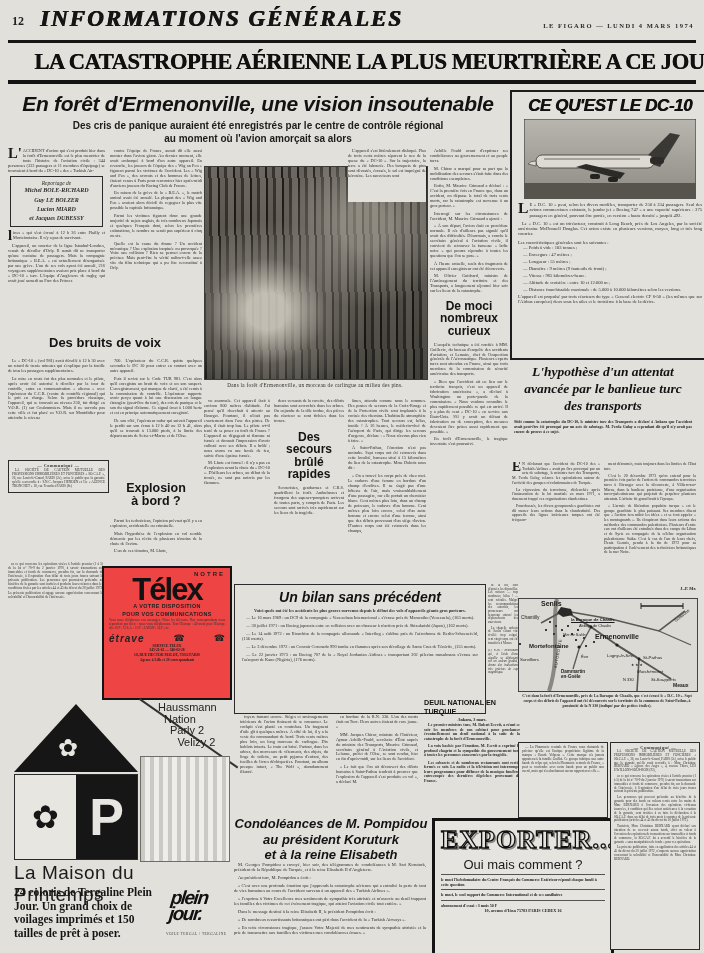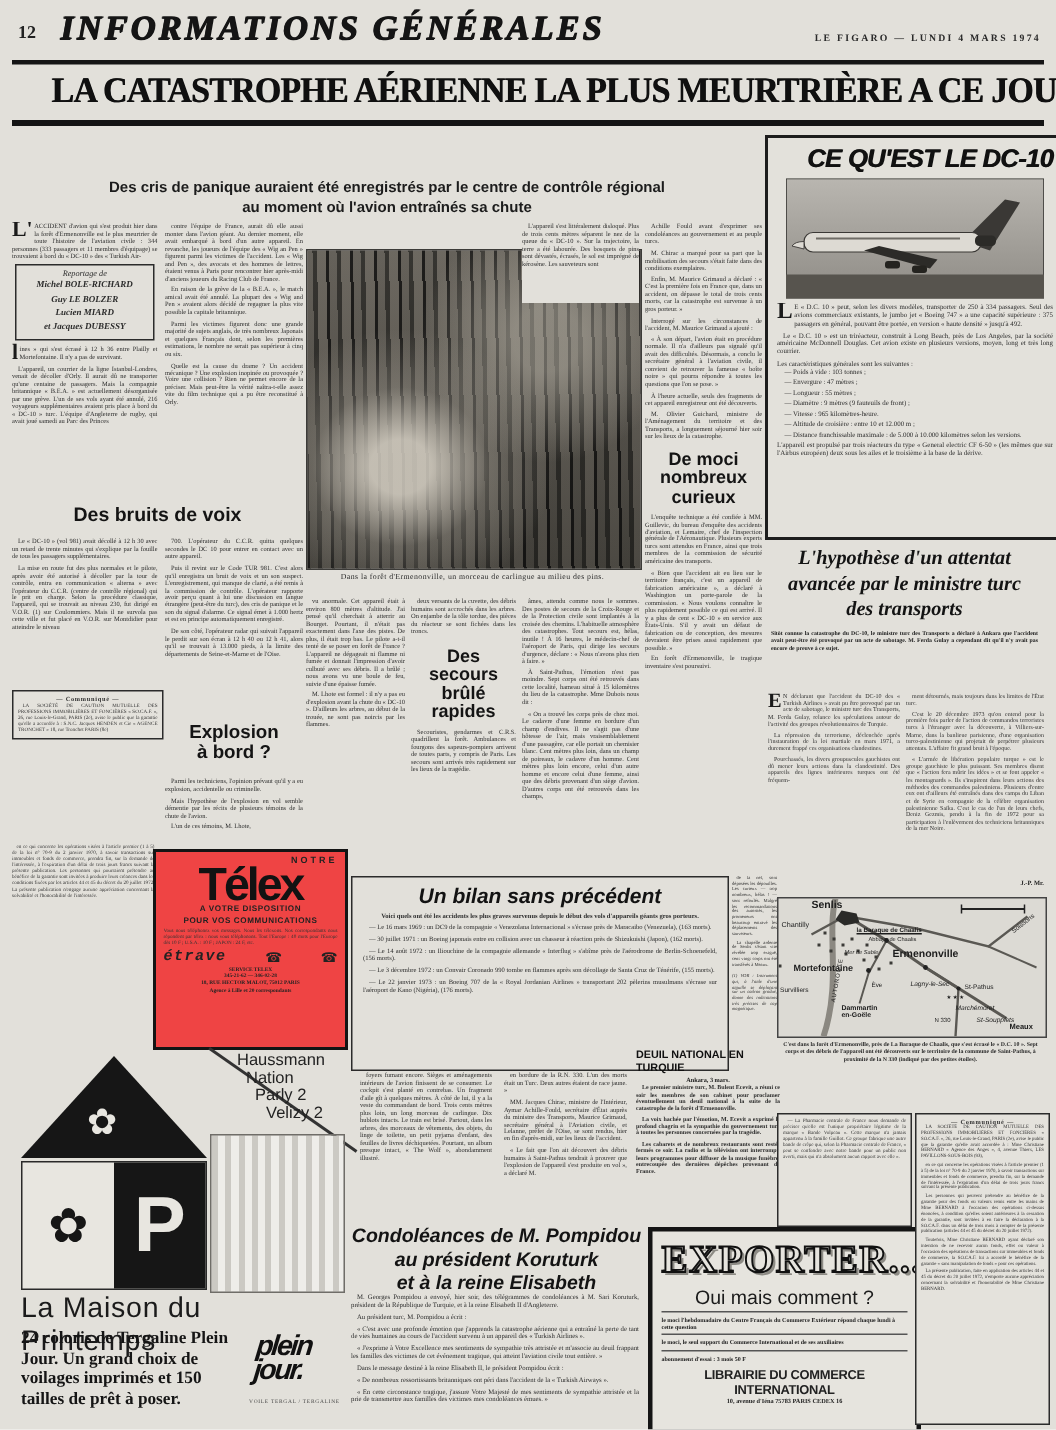--- a/index.html
+++ b/index.html
@@ -41,21 +41,21 @@
   .photo{background:
       radial-gradient(ellipse at 28% 68%, rgba(214,208,196,.85) 0 9%, rgba(160,155,145,.35) 26%, transparent 45%),
       radial-gradient(ellipse at 72% 28%, rgba(185,180,168,.5) 0 10%, transparent 38%),
       repeating-linear-gradient(89deg, rgba(8,8,8,.78) 0 2px, rgba(70,66,58,.18) 2px 7px, rgba(18,18,16,.6) 7px 10px, rgba(110,104,94,.25) 10px 16px),
       linear-gradient(#6d6962,#403e39);
       border:1px solid #3c3b38;}
   .caption{font-size:5.2px;color:#2b2b2b;text-align:center;letter-spacing:.3px;}
   
   .dc10box{border:2px solid #1d1d1d;padding:4px 6px;background:#e3e1db;}
   .dc10title{font-family:"Liberation Sans",sans-serif;font-weight:bold;font-style:italic;
-             font-size:17px;text-align:right;letter-spacing:-.4px;color:#111;
+             font-size:17px;text-align:center;letter-spacing:-.4px;color:#111;
              text-shadow:.5px 0 0 #111;}
   .dc10 .bt{font-size:4.6px;}
   .speclist p{text-indent:0;margin:0 0 1.6px 5px;}
   
   .atthead{font-family:"Liberation Serif",serif;font-weight:bold;font-style:italic;
            font-size:13.5px;text-align:center;line-height:1.25;color:#131313;}
   .chapeau{font-size:3.9px;font-weight:bold;text-align:justify;line-height:1.25;color:#222;}
   .sig{text-align:right;font-weight:bold;font-size:4.3px;}
   
   .bilanbox{border:1px solid #2b2b2b;padding:3px 7px;}
@@ -74,21 +74,21 @@
   .maplabel{position:absolute;font-family:"Liberation Sans",sans-serif;color:#1c1c1c;white-space:nowrap;}
   .town{font-weight:bold;}
   .mapcap{font-size:3.9px;font-weight:bold;text-align:center;line-height:1.25;color:#2a2a2a;}
   
   .telexbox{border:2.5px solid #141414;background:#ef4444;padding:3px 5px;text-align:center;}
   .telexname{font-family:"Liberation Sans",sans-serif;font-weight:bold;font-size:31px;
              letter-spacing:-2px;line-height:.85;color:#121212;}
   .telexnotre{font-family:"Liberation Sans",sans-serif;font-weight:bold;font-size:6px;letter-spacing:2px;}
   .telextag{font-family:"Liberation Sans",sans-serif;font-size:5.4px;font-weight:bold;letter-spacing:.4px;line-height:1.35;}
   .telexbody{font-size:3.4px;text-align:justify;line-height:1.25;color:#333;}
-  .etrave{font-family:Liberation Mono, monospace;font-weight:bold;font-style:italic;font-size:10px;letter-spacing:1px;}
+  .etrave{font-family:Liberation Sans, sans-serif;font-weight:bold;font-style:italic;font-size:10px;letter-spacing:1px;}
   .telexsvc{font-size:3.6px;font-weight:bold;line-height:1.3;}
   .exportbox{border:3px solid #141414;background:#e6e4de;text-align:center;padding:4px 6px;}
   .exporttitle{font-family:"Liberation Serif",serif;font-weight:bold;font-size:26px;letter-spacing:1px;
                color:#e6e4de;-webkit-text-stroke:1.3px #111;text-shadow:2px 2px 0 #8d8b85;}
   .exportsub{font-family:"Liberation Sans",sans-serif;font-size:13px;color:#1b1b1b;margin-top:2px;}
   .mociline{font-size:4px;font-weight:bold;text-align:left;line-height:1.3;border-top:1px solid #555;
             padding-top:2px;margin-top:2px;}
   .libcom{font-family:"Liberation Sans",sans-serif;font-weight:bold;font-size:8.6px;letter-spacing:-.2px;}
   .pr-name{font-family:"Liberation Sans",sans-serif;font-size:19px;letter-spacing:.5px;color:#1b1b1b;}
   .pr-offer{font-size:11.5px;font-weight:bold;line-height:1.18;color:#151515;}
@@ -106,23 +106,24 @@
 
   <div class="abs pagenum" style="left:12px;top:14px;">12</div>
   <div class="abs secttitle" style="left:40px;top:6px;">INFORMATIONS GÉNÉRALES</div>
   <div class="abs edition" style="right:10px;top:22px;">LE FIGARO — LUNDI 4 MARS 1974</div>
   <div class="abs rule" style="left:8px;top:40px;width:688px;height:3px;"></div>
 
   <div class="abs banner" style="left:8px;top:46px;width:688px;">
     <span>LA CATASTROPHE AÉRIENNE LA PLUS MEURTRIÈRE A CE JOUR : 344 MORTS</span>
   </div>
 
+  <div class="abs leadtitle" style="left:8px;top:92px;width:500px;">En forêt d'Ermenonville, une vision insoutenable</div>
   <div class="abs deck" style="left:8px;top:119px;width:500px;">
     <div>Des cris de panique auraient été enregistrés par le centre de contrôle régional</div>
-    <div>au moment où l'avion entraînés sa chute</div>
+    <div>au moment où l'avion amorçait sa alors</div>
   </div>
 
   <div class="abs dc10box dc10" style="left:510px;top:90px;width:184px;height:258px;">
     <div class="dc10title">CE QU'EST LE DC-10</div>
     <svg width="172" height="80" viewBox="0 0 172 80" style="display:block;margin:3px auto;">
       <defs>
         <linearGradient id="sky" x1="0" y1="0" x2="0" y2="1">
           <stop offset="0" stop-color="#b9b6b0"></stop>
             <stop offset="1" stop-color="#8e8b85"></stop>
         </linearGradient>
@@ -298,21 +299,21 @@
     <div class="abs pr-offer" style="left:8px;top:186px;width:150px;">24 coloris de Tergaline Plein Jour. Un grand choix de voilages imprimés et 150 tailles de prêt à poser.</div>
     <div class="abs pr-logo" style="left:164px;top:190px;">
       <div>plein</div>
       <div>jour.</div>
     </div>
     <div class="abs pr-sub" style="left:160px;top:232px;">VOILE TERGAL / TERGALINE</div>
   </div>
 
   <div class="abs atthead" style="left:510px;top:364px;width:186px;">
     <div>L'hypothèse d'un attentat</div>
-    <div>avancée par le ministre turc</div>
+    <div>avancée par le banlieue turc</div>
     <div>des transports</div>
   </div>
   <div class="abs chapeau" style="left:514px;top:420px;width:178px;height:38px;">Sitôt connue la catastrophe du DC-10, le ministre turc des Transports a déclaré à Ankara que l'accident avait peut-être été provoqué par un acte de sabotage. M. Ferda Gulay a cependant dit qu'il n'y avait pas encore de preuve à ce sujet.</div>
   <div class="abs bt dropcap" style="left:512px;top:462px;width:88px;height:132px;font-size:4px;">
       <p>EN déclarant que l'accident du DC-10 des « Turkish Airlines » avait pu être provoqué par un acte de sabotage, le ministre turc des Transports, M. Ferda Gulay, relance les spéculations autour de l'activité des groupes révolutionnaires de Turquie.</p>
       <p>La répression du terrorisme, déclenchée après l'instauration de la loi martiale en mars 1971, a durement frappé ces organisations clandestines.</p>
       <p>Pourchassés, les divers groupuscules gauchistes ont dû mener leurs actions dans la clandestinité. Des appareils des lignes intérieures turques ont été fréquem-</p>
     </div>
   <div class="abs" style="left:604px;top:462px;width:92px;height:132px;">
     <div class="bt" style="font-size:4px;height:124px;">
@@ -375,21 +376,20 @@
       <p>« De nombreux ressortissants britanniques ont péri dans l'accident de la « Turkish Airways ».</p>
       <p>« En cette circonstance tragique, j'assure Votre Majesté de mes sentiments de sympathie attristée et la prie de transmettre aux familles des victimes mes condoléances émues. »</p>
     </div>
 
   <div class="abs exportbox" style="left:432px;top:818px;width:164px;height:124px;">
     <div class="exporttitle">EXPORTER...</div>
     <div class="exportsub">Oui mais comment ?</div>
     <div class="mociline">le moci l'hebdomadaire du Centre Français du Commerce Extérieur répond chaque lundi à cette question</div>
     <div class="mociline">le moci, le seul support du Commerce International et de ses auxiliaires</div>
     <div class="mociline">abonnement d'essai : 3 mois 50 F</div>
-    <div class="libcom" style="margin-top:3px;">LIBRAIRIE DU COMMERCE INTERNATIONAL</div>
     <div style="font-size:4.2px;font-weight:bold;">10, avenue d'Iéna 75783 PARIS CEDEX 16</div>
   </div>
 
   <div class="abs mapbox" style="left:518px;top:598px;width:178px;height:92px;">
     <svg width="178" height="92" viewBox="0 0 178 92">
       <path d="M38,0 C32,24 42,56 30,92" stroke="#8b8881" stroke-width="4" fill="none"></path>
       <path d="M44,12 L22,24" stroke="#5a5853" stroke-width="1.6" fill="none"></path>
       <path d="M46,12 L72,28 L98,46 L152,80" stroke="#5a5853" stroke-width="2" fill="none"></path>
       <path d="M46,12 L92,20 L140,32 L166,12" stroke="#5a5853" stroke-width="1.6" fill="none"></path>
       <path d="M72,28 L60,50 L54,70" stroke="#5a5853" stroke-width="1.3" fill="none"></path>

